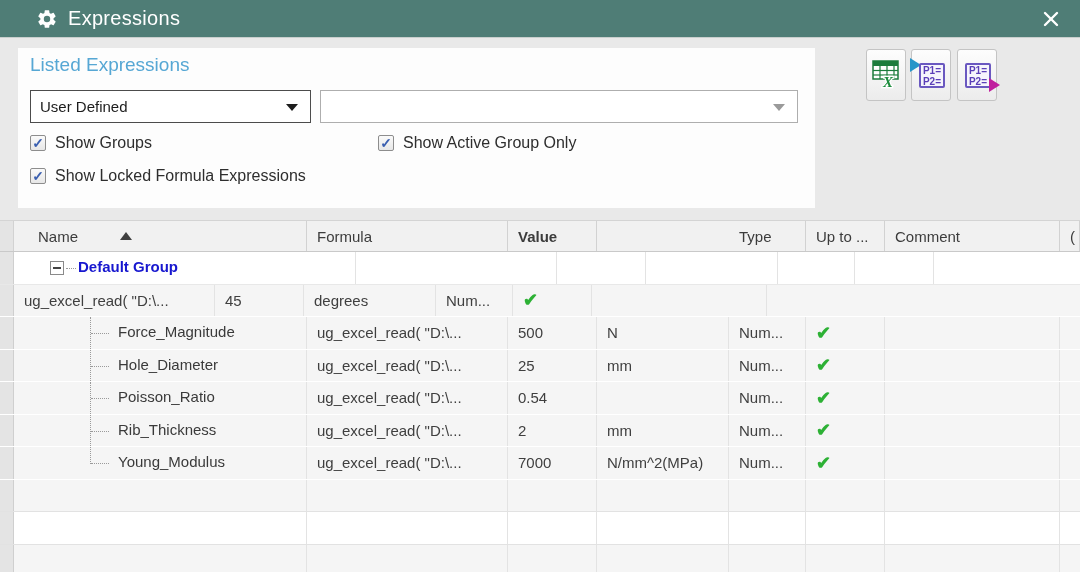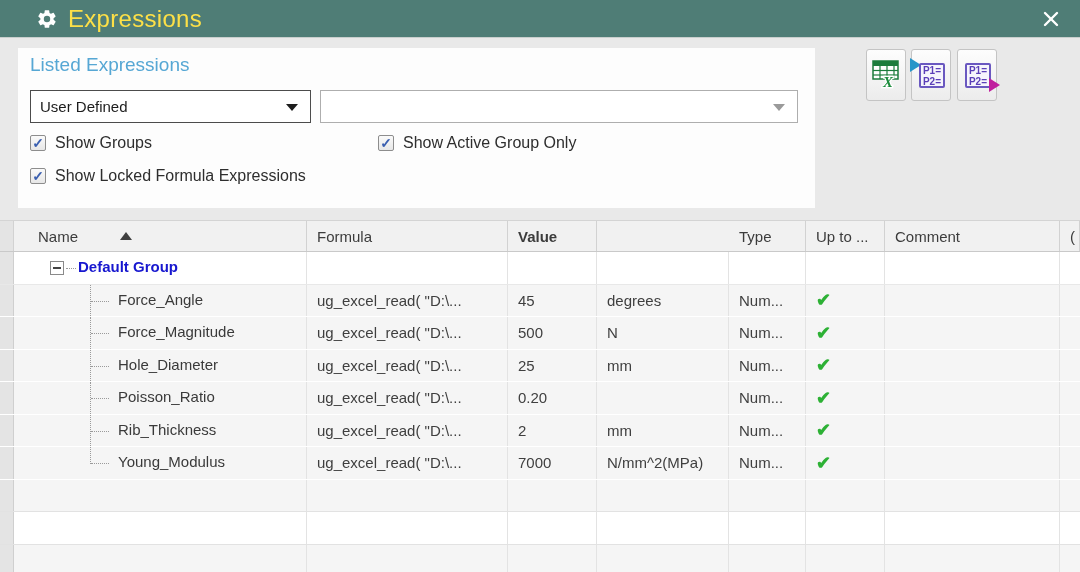--- a/index.html
+++ b/index.html
@@ -11,21 +11,21 @@
     color:#3f3f3f;
   }
 
   
   .titlebar {
     position:absolute; left:0; top:0; width:1080px; height:38px;
     background:#4f7d76; display:flex; align-items:center;
     border-bottom:1px solid #c9cfcd;
   }
   .titlebar .gear { margin-left:36px; width:24px; height:24px; display:flex; align-items:center; }
-  .titlebar .title { margin-left:8px; font-size:24px; color:#fde047; letter-spacing:.3px; }
+  .titlebar .title { margin-left:8px; font-size:20px; color:#ffffff; letter-spacing:.3px; }
   .close-btn {
     position:absolute; right:14px; top:6px; width:30px; height:26px;
     display:flex; align-items:center; justify-content:center; cursor:default;
   }
 
   
   .panel {
     position:absolute; left:18px; top:48px; width:797px; height:160px;
     background:#fdfdfd;
   }
@@ -214,42 +214,37 @@
       <div class="cell" style="width: 79px;">
         <span>Up to ...</span>
       </div>
       <div class="cell" style="width: 175px;">
         <span>Comment</span>
       </div>
       <div class="cell lastcell">(</div>
     </div>
     <div class="trow row-white">
       <div class="cell gutter"></div>
-      <div class="cell namecell" style="width: 293px;">
+      <div class="cell namecell" style="width: 342px;">
         <div class="expander">
           <div class="minus"></div>
         </div>
         <div class="exp-dash"></div>
         <span class="group-label" style="color: rgb(23, 23, 207);">Default Group</span>
       </div>
       <div class="cell" style="width: 201px;"></div>
       <div class="cell" style="width: 89px;"></div>
       <div class="cell" style="width: 132px;"></div>
       <div class="cell" style="width: 77px;"></div>
       <div class="cell" style="width: 79px;"></div>
       <div class="cell" style="width: 175px;"></div>
       <div class="cell lastcell"></div>
     </div>
     <div class="trow row-gray">
       <div class="cell gutter"></div>
-      <div class="cell namecell" style="width: 293px;">
-        <div class="tree-v"></div>
-        <div class="tree-h"></div>
-        <span class="child-name">Force_Angle</span>
-      </div>
       <div class="cell" style="width: 201px;">ug_excel_read( "D:\...</div>
       <div class="cell" style="width: 89px;">45</div>
       <div class="cell" style="width: 132px;">degrees</div>
       <div class="cell" style="width: 77px;">Num...</div>
       <div class="cell" style="width: 79px;">
         <span class="check" style="color: rgb(45, 177, 53);">✔</span>
       </div>
       <div class="cell" style="width: 175px;"></div>
       <div class="cell lastcell"></div>
     </div>
@@ -288,21 +283,21 @@
       <div class="cell lastcell"></div>
     </div>
     <div class="trow row-gray">
       <div class="cell gutter"></div>
       <div class="cell namecell" style="width: 293px;">
         <div class="tree-v"></div>
         <div class="tree-h"></div>
         <span class="child-name">Poisson_Ratio</span>
       </div>
       <div class="cell" style="width: 201px;">ug_excel_read( "D:\...</div>
-      <div class="cell" style="width: 89px;">0.20</div>
+      <div class="cell" style="width: 89px;">0.54</div>
       <div class="cell" style="width: 132px;"></div>
       <div class="cell" style="width: 77px;">Num...</div>
       <div class="cell" style="width: 79px;">
         <span class="check" style="color: rgb(45, 177, 53);">✔</span>
       </div>
       <div class="cell" style="width: 175px;"></div>
       <div class="cell lastcell"></div>
     </div>
     <div class="trow row-gray">
       <div class="cell gutter"></div>

